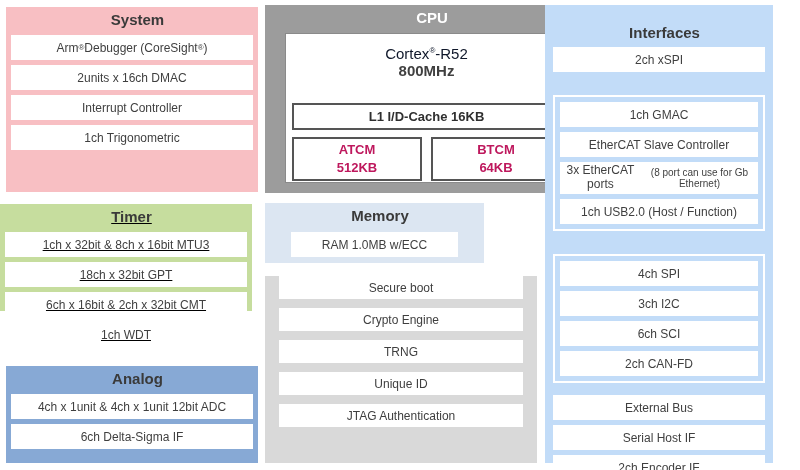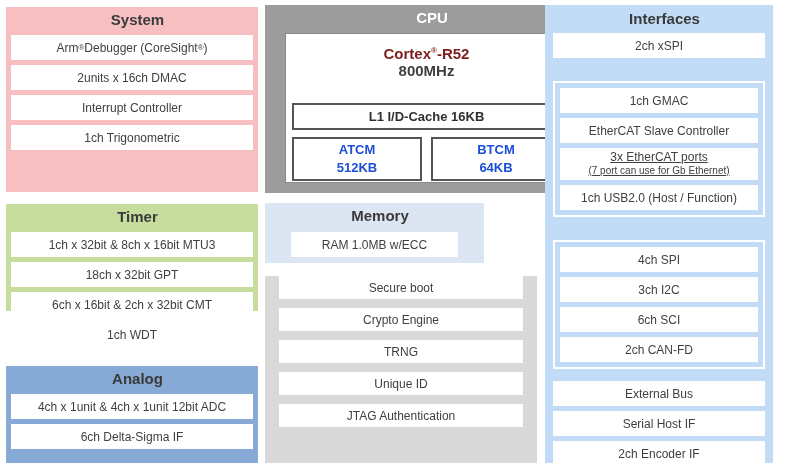--- a/index.html
+++ b/index.html
@@ -15,58 +15,58 @@
   }
   .item{
     background:var(--box_bg,#ffffff);color:var(--text,#3f3f3f);
     font-size:12px;display:flex;align-items:center;justify-content:center;
     text-align:center;height:25px;margin:0 5px 5px;
   }
   sup{font-size:8px;line-height:0;}
 
   
   .system{left:6px;top:7px;width:252px;height:185px;background:var(--system_bg,#f8bfc3);}
-  .timer{left:6px;top:204px;width:252px;height:107px;background:var(--timer_bg,#c6dd9e);}
+  .timer{left:0;top:204px;width:252px;height:107px;background:var(--timer_bg,#c6dd9e);text-decoration:underline;}
   .analog{left:6px;top:366px;width:252px;height:97px;background:var(--analog_bg,#87a9d5);}
   .system .hdr,.timer .hdr,.analog .hdr{margin-bottom:2px;}
 
   
   .cpu{left:265px;top:5px;width:315px;height:188px;background:var(--cpu_bg,#9c9c9c);padding-left:8px;}
   .cpu .hdr{color:var(--cpu_header_text,#ffffff);}
   .cpu-panel{
     margin:2px 12px 0;height:150px;background:#ffffff;
     border:1px solid #8a8a8a;box-sizing:border-box;text-align:center;
   }
-  .core-name{margin-top:11px;font-weight:bold;font-size:15px;color:#7f1d1d;line-height:17px;}
+  .core-name{margin-top:11px;font-weight:normal;font-size:15px;color:#0f172a;line-height:17px;}
   .core-clock{font-weight:bold;font-size:15px;color:#404040;line-height:17px;}
   .cache-box{
     margin:24px 6px 0;height:27px;border:2px solid var(--inner_border,#555555);
     display:flex;align-items:center;justify-content:center;
     font-weight:bold;font-size:13px;color:#2f2f2f;box-sizing:border-box;
   }
   .tcm-row{display:flex;gap:9px;margin:7px 6px 0;}
   .tcm-box{
     flex:1;height:44px;border:2px solid var(--inner_border,#555555);
     display:flex;flex-direction:column;align-items:center;justify-content:center;
-    font-weight:bold;font-size:13px;color:#1d4ed8;line-height:1.35;box-sizing:border-box;
+    font-weight:bold;font-size:13px;color:#be185d;line-height:1.35;box-sizing:border-box;
   }
   .memory{left:265px;top:203px;width:219px;height:60px;background:var(--memory_bg,#dce6f2);}
   .memory .item{margin:3px 26px 0;}
   .security{left:265px;top:276px;width:272px;height:187px;background:var(--security_bg,#d9d9d9);}
   .security .item{height:23px;margin:0 14px 9px;}
 
   
-  .interfaces{left:545px;top:5px;width:228px;height:458px;background:var(--interfaces_bg,#c2dcf8);padding:0 8px;}
+  .interfaces{left:545px;top:5px;width:228px;height:458px;background:var(--interfaces_bg,#c2dcf8);padding:14px 8px;}
   .interfaces .hdr{line-height:28px;height:28px;}
   .interfaces .item{margin:0 0 5px;}
   .if-top{margin-top:5px;}
   .if-group{border:2px solid #ffffff;padding:5px;margin-top:23px;}
   .if-group .item:last-child{margin-bottom:0;}
   .if-bottom{margin-top:12px;}
-  .item-2line{height:32px;flex-direction:column;line-height:1.15;text-decoration:underline;}
+  .item-2line{height:32px;flex-direction:row;line-height:1.15;}
   .item-sub{font-size:10px;}
 </style>
 </head>
 <body>
 
 <div class="block system">
   <div class="hdr">System</div>
   <div class="item">Arm<sup>®</sup> Debugger (CoreSight<sup>®</sup>)</div>
   <div class="item">2units x 16ch DMAC</div>
   <div class="item">Interrupt Controller</div>
@@ -121,21 +121,21 @@
 
 <div class="block interfaces">
   <div class="hdr">Interfaces</div>
   <div class="item if-top">2ch xSPI</div>
 
   <div class="if-group">
     <div class="item">1ch GMAC</div>
     <div class="item">EtherCAT Slave Controller</div>
     <div class="item item-2line">
       <div>3x EtherCAT ports</div>
-      <div class="item-sub">(7 port can use for Gb Ethernet)</div>
+      <div class="item-sub">(8 port can use for Gb Ethernet)</div>
     </div>
     <div class="item">1ch USB2.0 (Host / Function)</div>
   </div>
 
   <div class="if-group">
     <div class="item">4ch SPI</div>
     <div class="item">3ch I2C</div>
     <div class="item">6ch SCI</div>
     <div class="item">2ch CAN-FD</div>
   </div>

